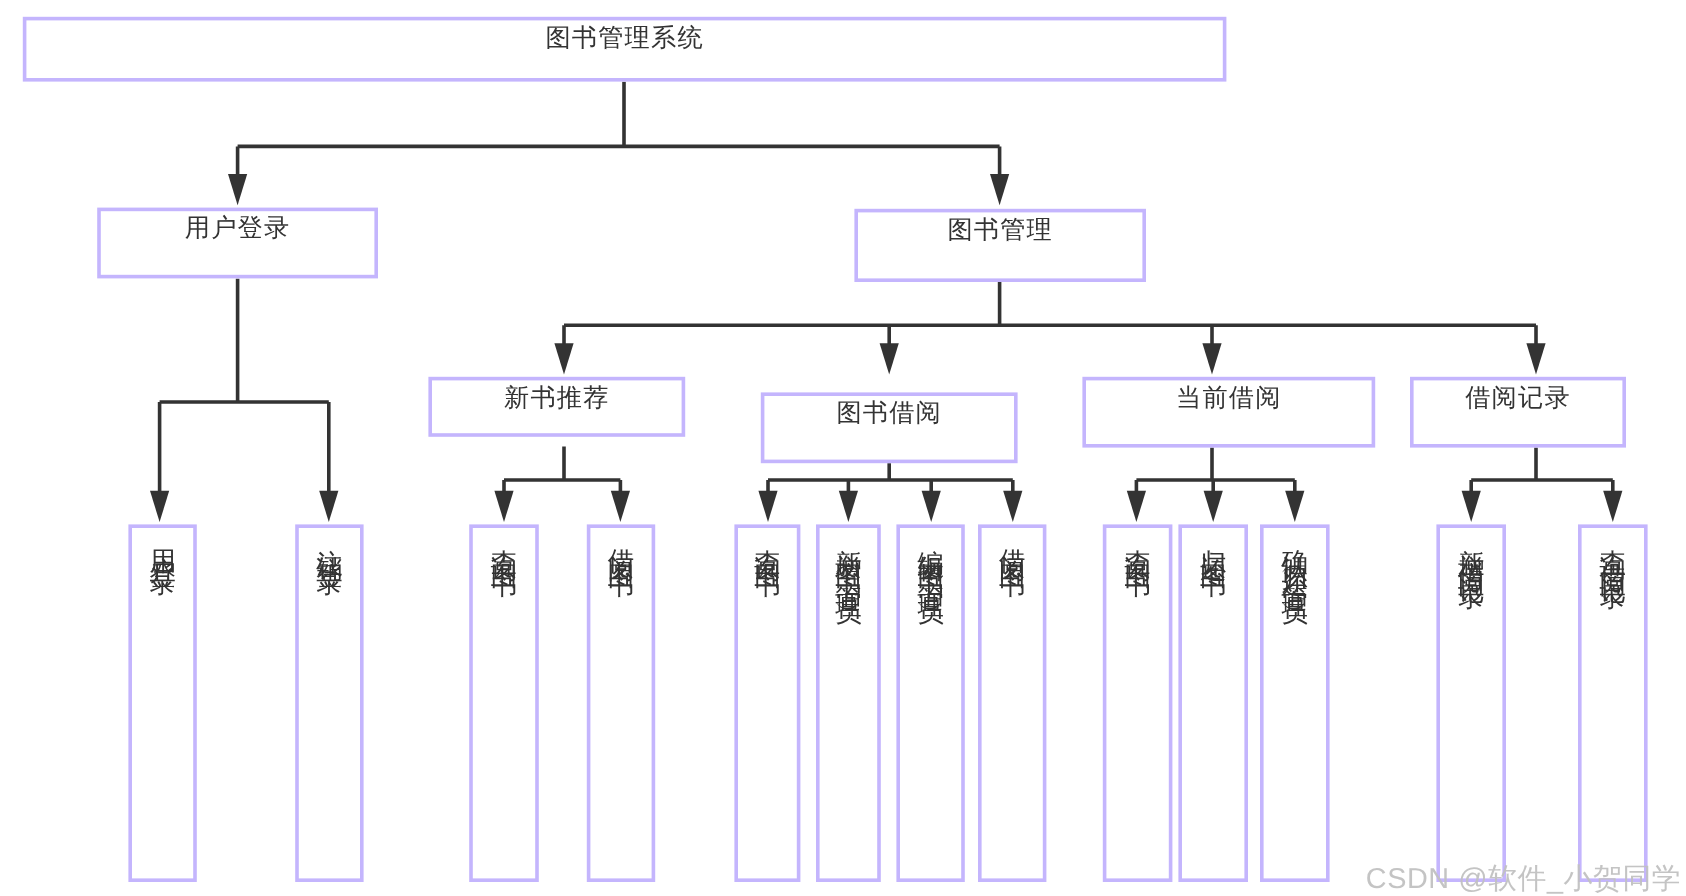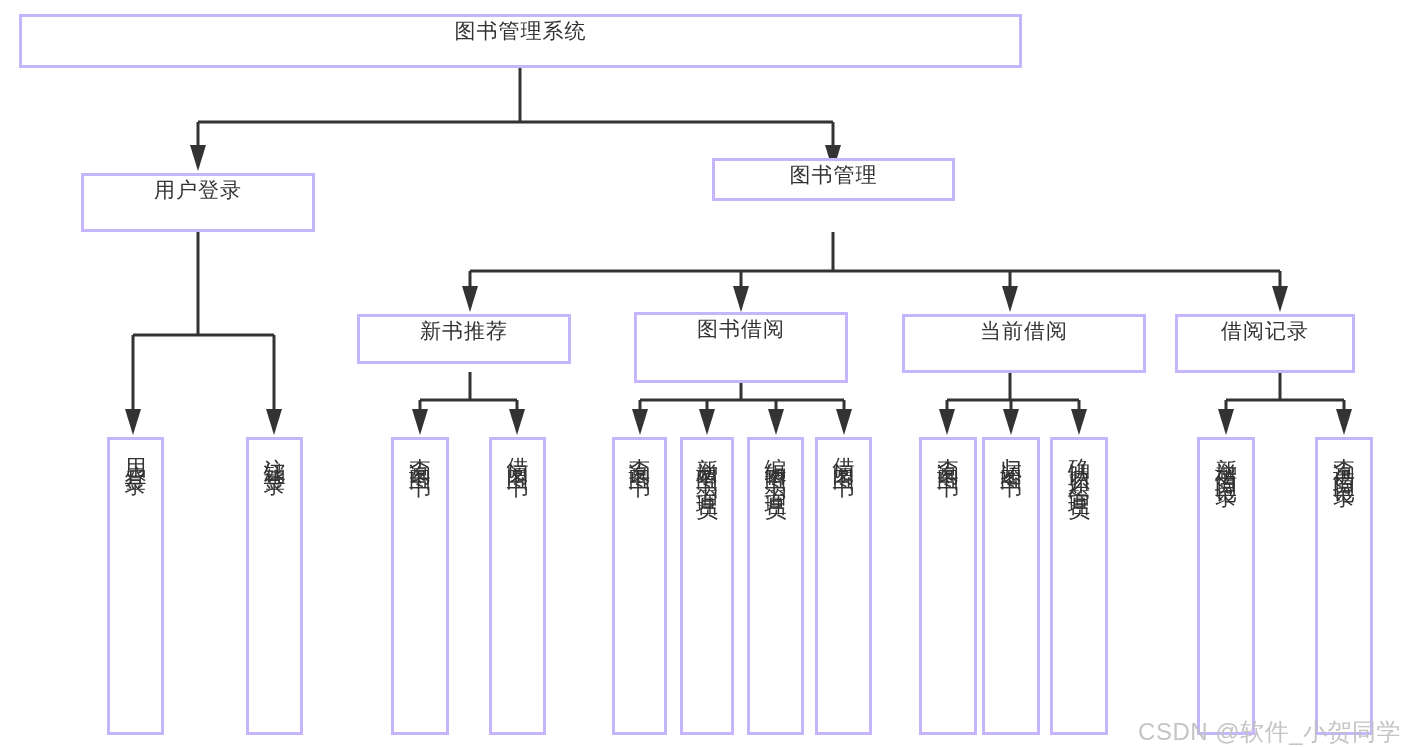--- a/index.html
+++ b/index.html
@@ -90,28 +90,28 @@
     </g>
   </svg>
 
   <div class="node h" style="left:19px; top:14px; width:1003px; height:54px">
     <span>图书管理系统</span>
   </div>
 
   <div class="node h" style="left:81px; top:173px; width:234px; height:59px">
     <span>用户登录</span>
   </div>
-  <div class="node h" style="left:712px; top:158px; width:243px; height:43px">
+  <div class="node h" style="left:712px; top:174px; width:243px; height:61px">
     <span>图书管理</span>
   </div>
 
   <div class="node h" style="left:357px; top:314px; width:214px; height:50px">
     <span>新书推荐</span>
   </div>
-  <div class="node h" style="left:634px; top:312px; width:214px; height:71px">
+  <div class="node h" style="left:634px; top:327px; width:214px; height:59px">
     <span>图书借阅</span>
   </div>
   <div class="node h" style="left:902px; top:314px; width:244px; height:59px">
     <span>当前借阅</span>
   </div>
   <div class="node h" style="left:1175px; top:314px; width:180px; height:59px">
     <span>借阅记录</span>
   </div>
 
   <div class="node v" style="left:107px; top:437px; width:57px; height:298px">

